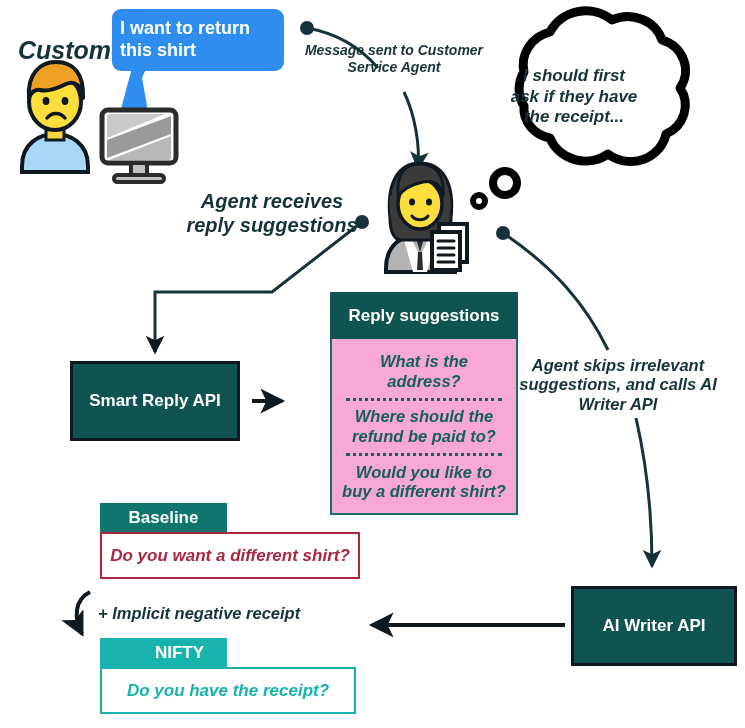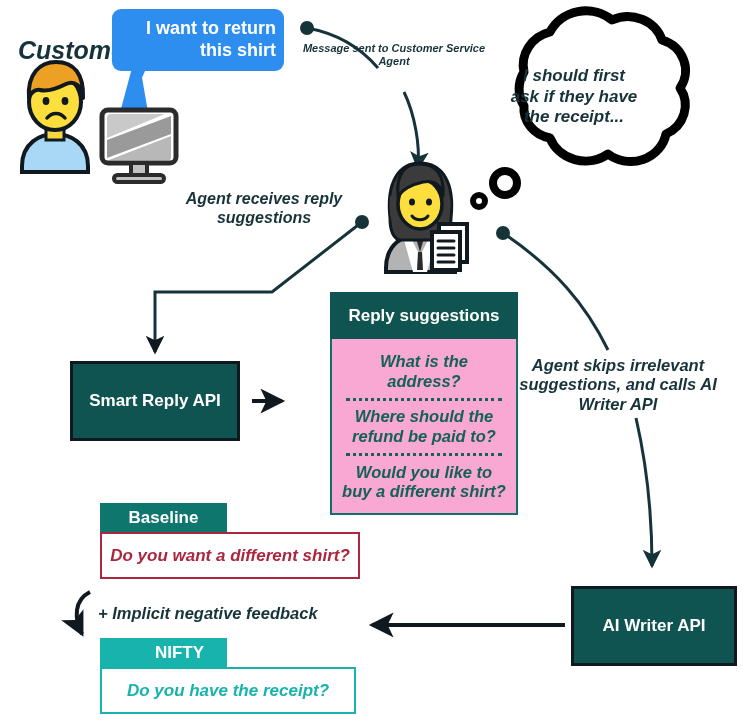--- a/index.html
+++ b/index.html
@@ -17,34 +17,34 @@
   .annot{
     position:absolute;font-style:italic;font-weight:bold;
     color:#17333a;line-height:1.18;text-align:center;
     font-family:"Liberation Sans",sans-serif;
   }
   .customer-label{
     position:absolute;left:18px;top:36px;width:120px;
     font-style:italic;font-weight:bold;font-size:25px;color:#16323a;
     text-align:left;
   }
-  .lbl-msg-sent{left:296px;top:42px;width:196px;font-size:11px;text-align:center;}
-  .lbl-agent-recv{left:178px;top:190px;width:172px;font-size:16px;text-align:center;}
+  .lbl-msg-sent{left:296px;top:42px;width:196px;font-size:14px;text-align:center;}
+  .lbl-agent-recv{left:186px;top:190px;width:172px;font-size:20px;text-align:center;}
   .lbl-agent-skip{left:518px;top:356px;width:200px;font-size:16.5px;text-align:center;}
   .lbl-implicit{
     left:98px;top:604px;width:250px;font-size:16.5px;text-align:left;
   }
 
   
   .speech{
     position:absolute;left:112px;top:9px;width:172px;height:62px;
     background:#2e8ef0;border-radius:9px;
     color:#ffffff;font-weight:bold;font-size:18px;line-height:1.2;
     display:flex;align-items:center;justify-content:center;
-    text-align:right;padding:4px 8px;box-sizing:border-box;
+    text-align:left;padding:4px 8px;box-sizing:border-box;
     z-index:4;
   }
 
   
   .thought-text{
     position:absolute;left:508px;top:66px;width:132px;
     font-style:italic;font-weight:bold;font-size:17px;line-height:1.22;
     color:#17333a;text-align:center;z-index:5;
   }
 
@@ -239,21 +239,21 @@
   <div class="speech">I want to return this shirt</div>
 
   <div class="thought-text">I should first ask if they have the receipt...</div>
 
   <div class="annot lbl-msg-sent">Message sent to Customer Service Agent</div>
 
   <div class="annot lbl-agent-recv">Agent receives reply suggestions</div>
 
   <div class="annot lbl-agent-skip">Agent skips irrelevant suggestions, and calls AI Writer API</div>
 
-  <div class="annot lbl-implicit">+ Implicit negative feedback</div>
+  <div class="annot lbl-implicit">+ Implicit negative receipt</div>
 
   <div class="box-smart">Smart Reply API</div>
 
   <div class="box-writer">AI Writer API</div>
 
   <div class="panel-reply">
     <div class="hdr">Reply suggestions</div>
     <div class="body">
       <div class="sugg">What is the address?</div>
       <div class="dotsep"></div>

